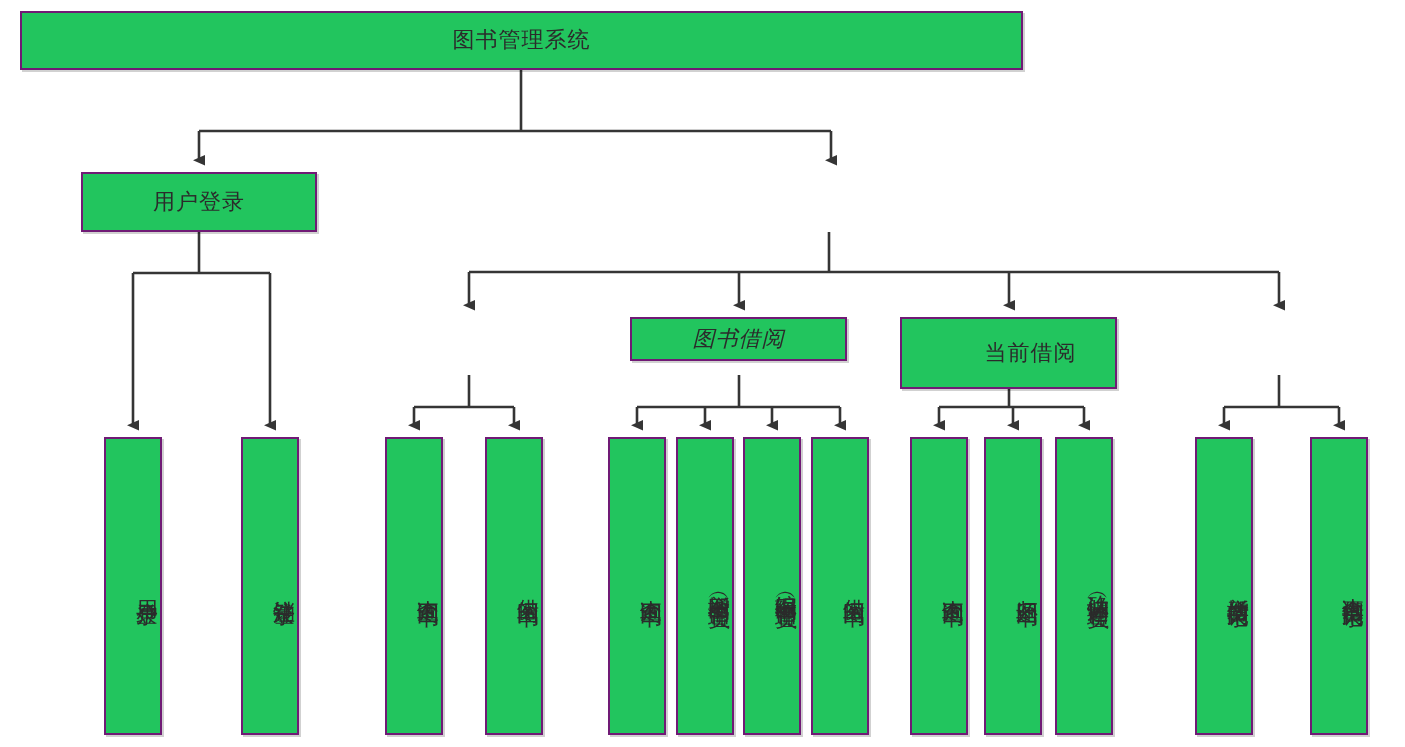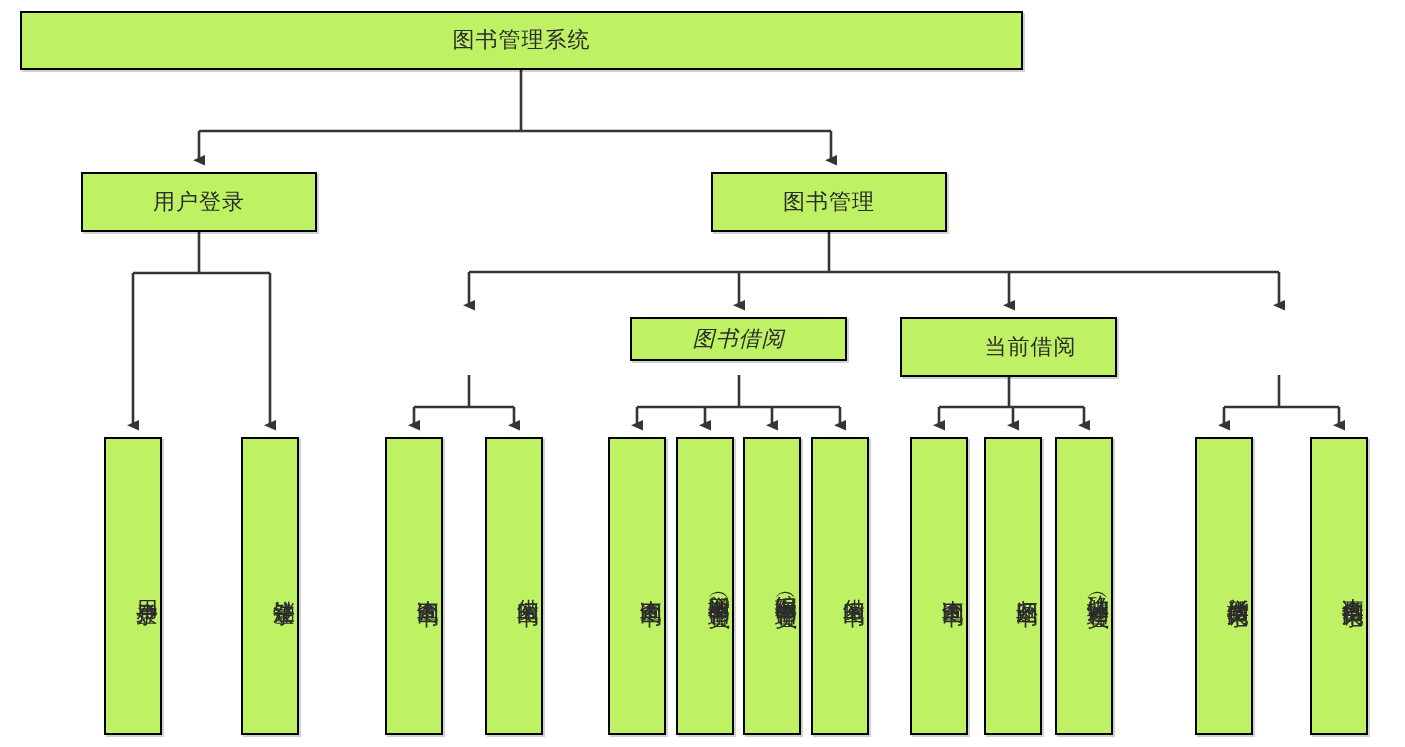--- a/index.html
+++ b/index.html
@@ -19,22 +19,22 @@
   }
   svg#wires {
     position: absolute;
     left: 0; top: 0;
     width: 1405px;
     height: 747px;
   }
   .node {
     position: absolute;
     box-sizing: border-box;
-    background: #bef264;
-    border: 2px solid #000000;
+    background: #22c55e;
+    border: 2px solid #701a75;
     box-shadow: 2px 2px 0 rgba(0,0,0,0.18);
     display: flex;
     align-items: center;
     justify-content: center;
     color: #2b2b2b;
   }
   .node.horiz {
     font-size: 22px;
     letter-spacing: 1px;
     line-height: 1.1;
@@ -120,28 +120,25 @@
     </g>
   </svg>
 
   <div class="node horiz" style="left:20px; top:11px; width:1003px; height:59px;">
     <span>图书管理系统</span>
   </div>
 
   <div class="node horiz" style="left:81px; top:172px; width:236px; height:60px;">
     <span>用户登录</span>
   </div>
-  <div class="node horiz" style="left:711px; top:172px; width:236px; height:60px;">
-    <span>图书管理</span>
-  </div>
 
   <div class="node horiz" style="left:630px; top:317px; width:217px; height:44px;font-style:italic;">
     <span>图书借阅</span>
   </div>
-  <div class="node horiz" style="left:900px; top:317px; width:217px; height:60px;padding-left:44px;">
+  <div class="node horiz" style="left:900px; top:317px; width:217px; height:72px;padding-left:44px;">
     <span>当前借阅</span>
   </div>
 
   <div class="node vert" style="left:104px; top:437px; width:58px; height:298px;">
     <span>用户登录</span>
   </div>
   <div class="node vert" style="left:241px; top:437px; width:58px; height:298px;">
     <span>注销登录</span>
   </div>
   <div class="node vert" style="left:385px; top:437px; width:58px; height:298px;">

